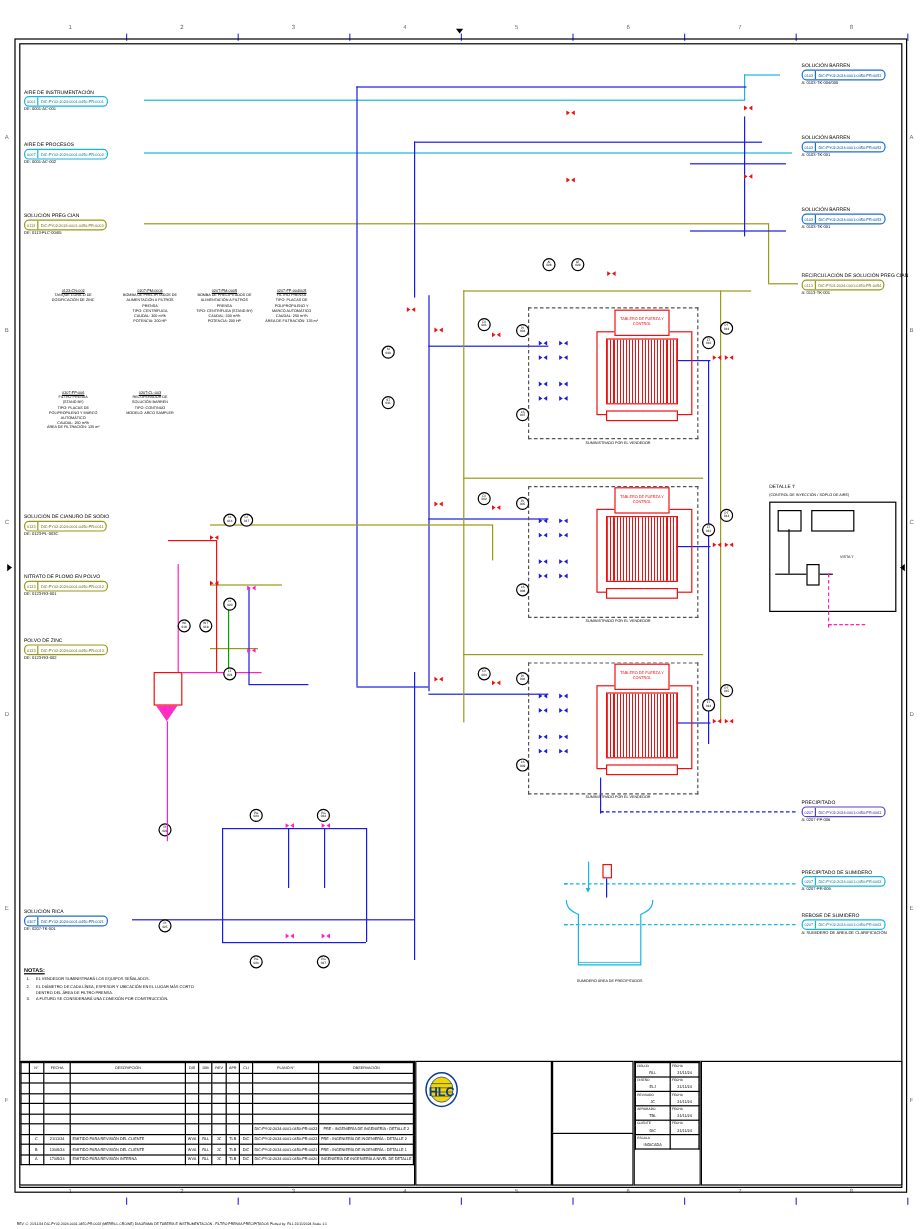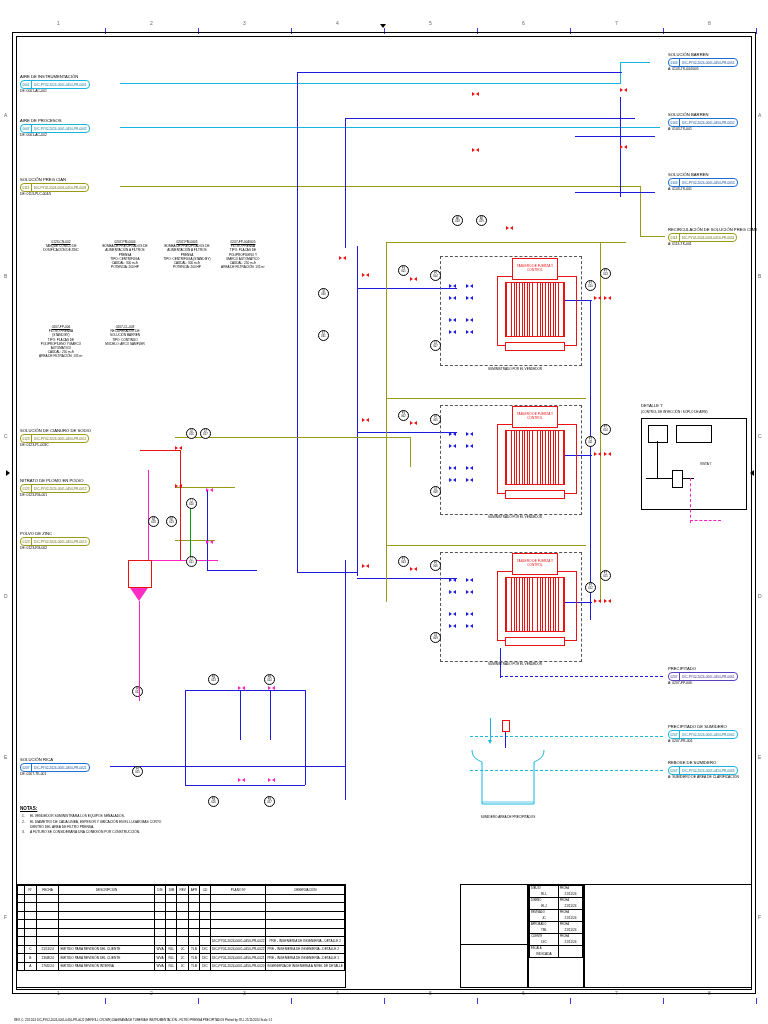--- a/index.html
+++ b/index.html
@@ -813,20 +813,34 @@
             <td>JC</td>
             <td>TLB</td>
             <td>DIC</td>
             <td>DIC-PY02-2024-0001-0450-PR-0020</td>
             <td style="text-align: left;">INGENIERÍA DE INGENIERÍA A NIVEL DE DETALLE</td>
           </tr>
         </tbody>
       </table>
   </div>
 
+  <div class="tb" style="left:346px;top:884px;width:114px;height:104px;">
+    <svg class="logo-hlc" style="left:6px;top:6px;" viewBox="0 0 92 80">
+      <ellipse cx="30" cy="34" rx="26" ry="28" fill="none" stroke="#0b3d91" stroke-width="2.5"></ellipse>
+      <ellipse cx="30" cy="34" rx="19" ry="21" fill="#f5d400" stroke="#0b3d91" stroke-width="1.2"></ellipse>
+      <g stroke="#0b3d91" stroke-width="1.1">
+        <line x1="13" y1="24" x2="47" y2="24"></line>
+          <line x1="11" y1="31" x2="49" y2="31"></line>
+        <line x1="11" y1="38" x2="49" y2="38"></line>
+          <line x1="13" y1="45" x2="47" y2="45"></line>
+      </g>
+      <text x="30" y="44" text-anchor="middle" font-family="Liberation Sans, sans-serif" font-size="21" font-weight="bold" fill="#0b3d91">HLC</text>
+    </svg>
+
+  </div>
 
   <div class="tb" style="left:460px;top:884px;width:68px;height:104px;">
     
     
   </div>
   <div class="tb" style="left:460px;top:944px;width:68px;height:44px;">
     
   </div>
 
   <div class="tb" style="left:528px;top:884px;width:56px;height:104px;">

